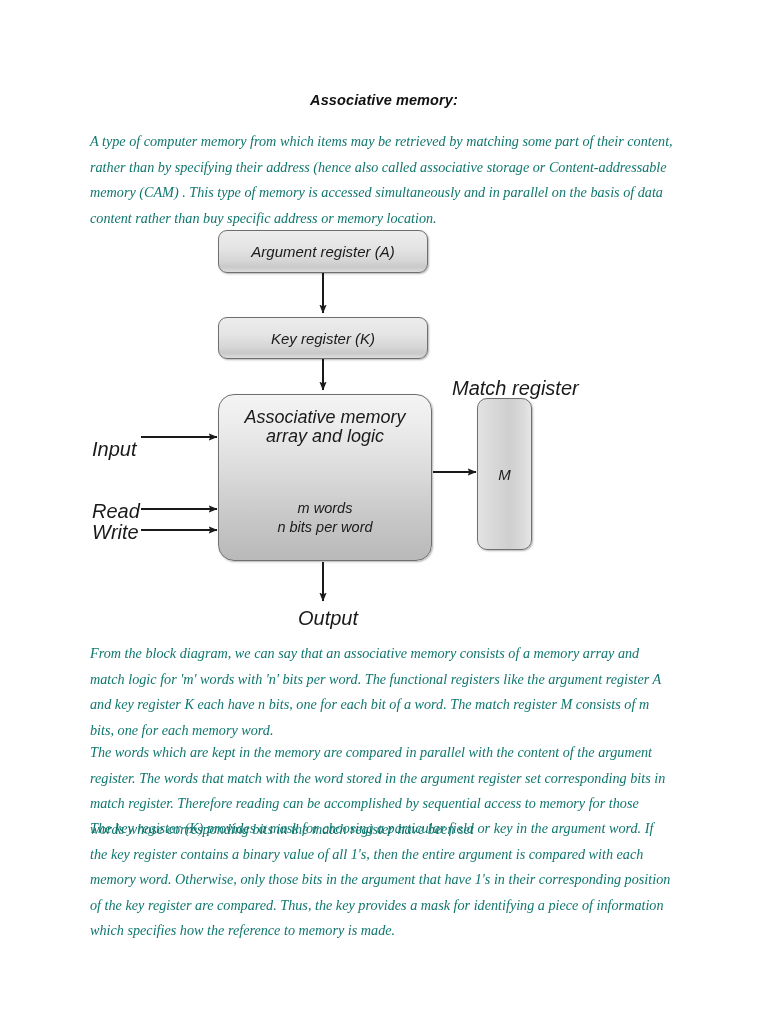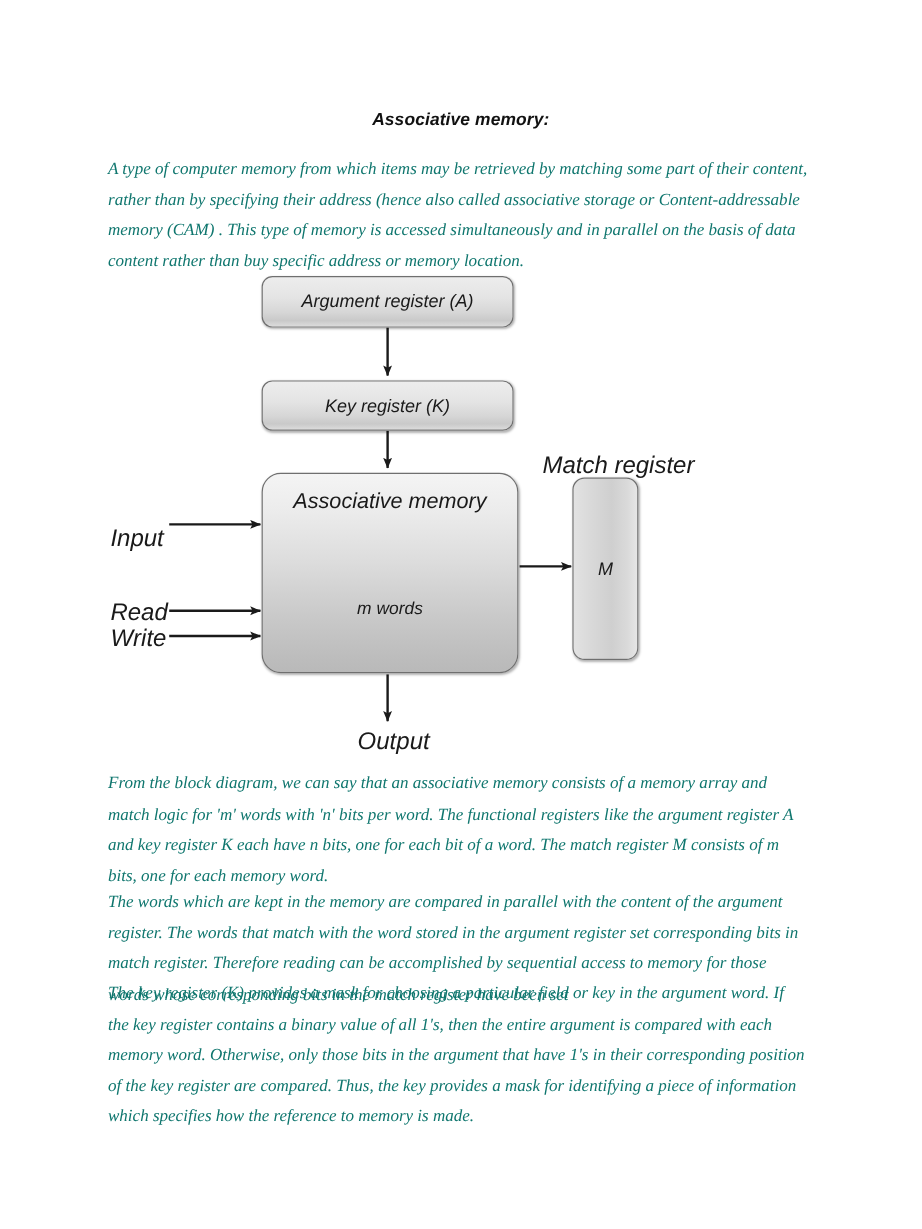--- a/index.html
+++ b/index.html
@@ -210,23 +210,25 @@
       <span>Argument register (A)</span>
     </div>
 
     <div class="box box-reg" id="box-key">
       <span>Key register (K)</span>
     </div>
 
     <div class="box" id="box-array">
       <div class="array-top-label">
         <div>Associative memory</div>
+        <div>array and logic</div>
       </div>
       <div class="array-bottom-label">
         <div>m words</div>
+        <div>n bits per word</div>
       </div>
     </div>
 
     <div class="box" id="box-match">
       <span>M</span>
     </div>
 
     <div class="dlabel" id="label-match-register">Match register</div>
     <div class="dlabel" id="label-input">Input</div>
     <div class="dlabel" id="label-read">Read</div>

